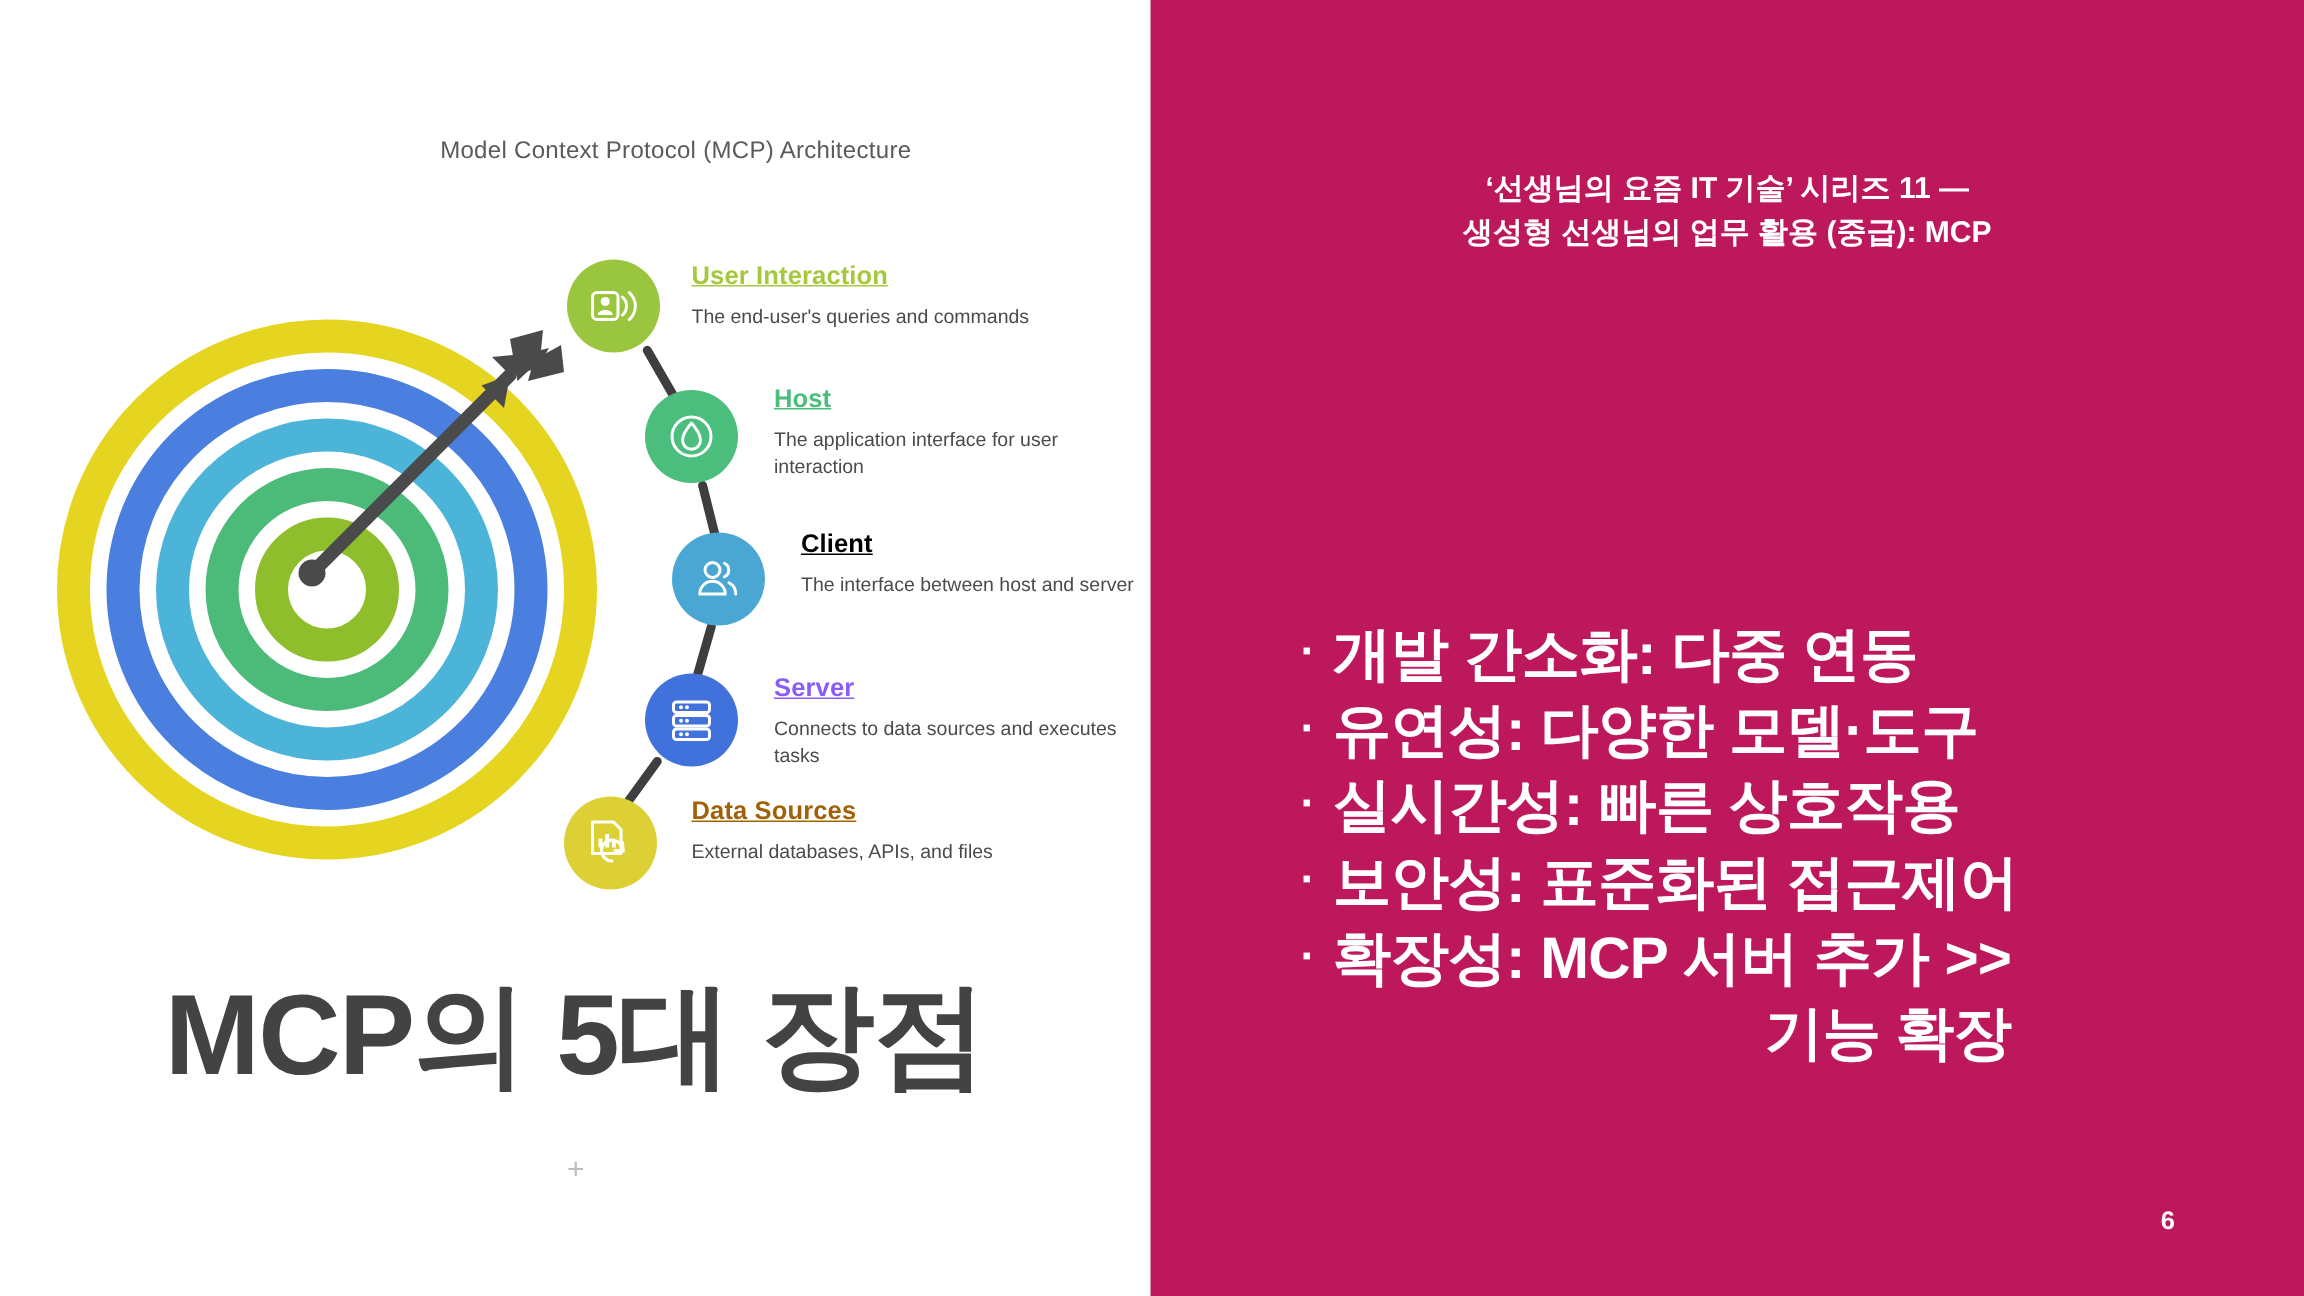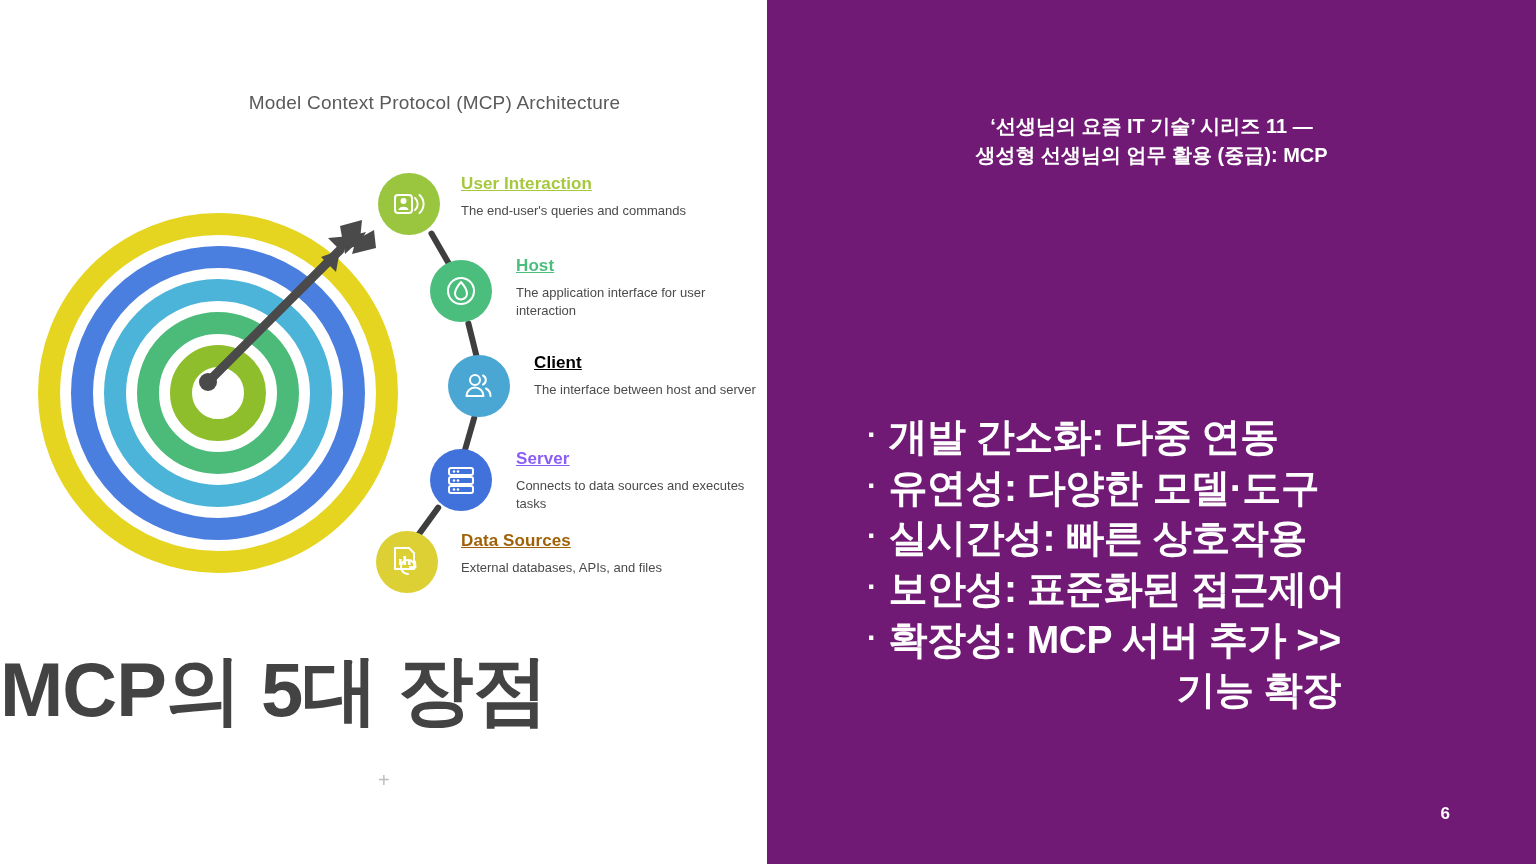--- a/index.html
+++ b/index.html
@@ -24,24 +24,24 @@
     position: relative;
     width: 767px;
     height: 864px;
     background: #ffffff;
     flex: 0 0 767px;
   }
 
   .diagram-title {
     position: absolute;
     top: 92px;
-    left: 0;
+    left: 16px;
     width: 869px;
     text-align: center;
-    font-size: 19px;
+    font-size: 16px;
     color: #5a5a5a;
     letter-spacing: 0.2px;
     font-weight: 400;
   }
 
   
   .bullseye {
     position: absolute;
     left: 38px;
     top: 213px;
@@ -113,20 +113,21 @@
   .lb-host   { left: 516px; top: 256px; }
   .lb-client { left: 534px; top: 353px; }
   .lb-server { left: 516px; top: 449px; }
   .lb-data   { left: 461px; top: 531px; }
 
   .big-title {
     position: absolute;
     left: 0;
     top: 640px;
     width: 767px;
+    text-align: center;
     font-size: 76px;
     font-weight: 700;
     color: #434343;
     letter-spacing: -1px;
     white-space: nowrap;
   }
 
   .plus-mark {
     position: absolute;
     font-size: 20px;
@@ -134,21 +135,21 @@
     line-height: 1;
     font-weight: 400;
   }
   .plus-left  { left: 378px; top: 770px; }
 
   
   .right-panel {
     position: relative;
     width: 769px;
     height: 864px;
-    background: #701a75;
+    background: #be185d;
     flex: 0 0 769px;
   }
 
   .right-header {
     position: absolute;
     top: 112px;
     left: 0;
     width: 769px;
     text-align: center;
     color: #ffffff;

